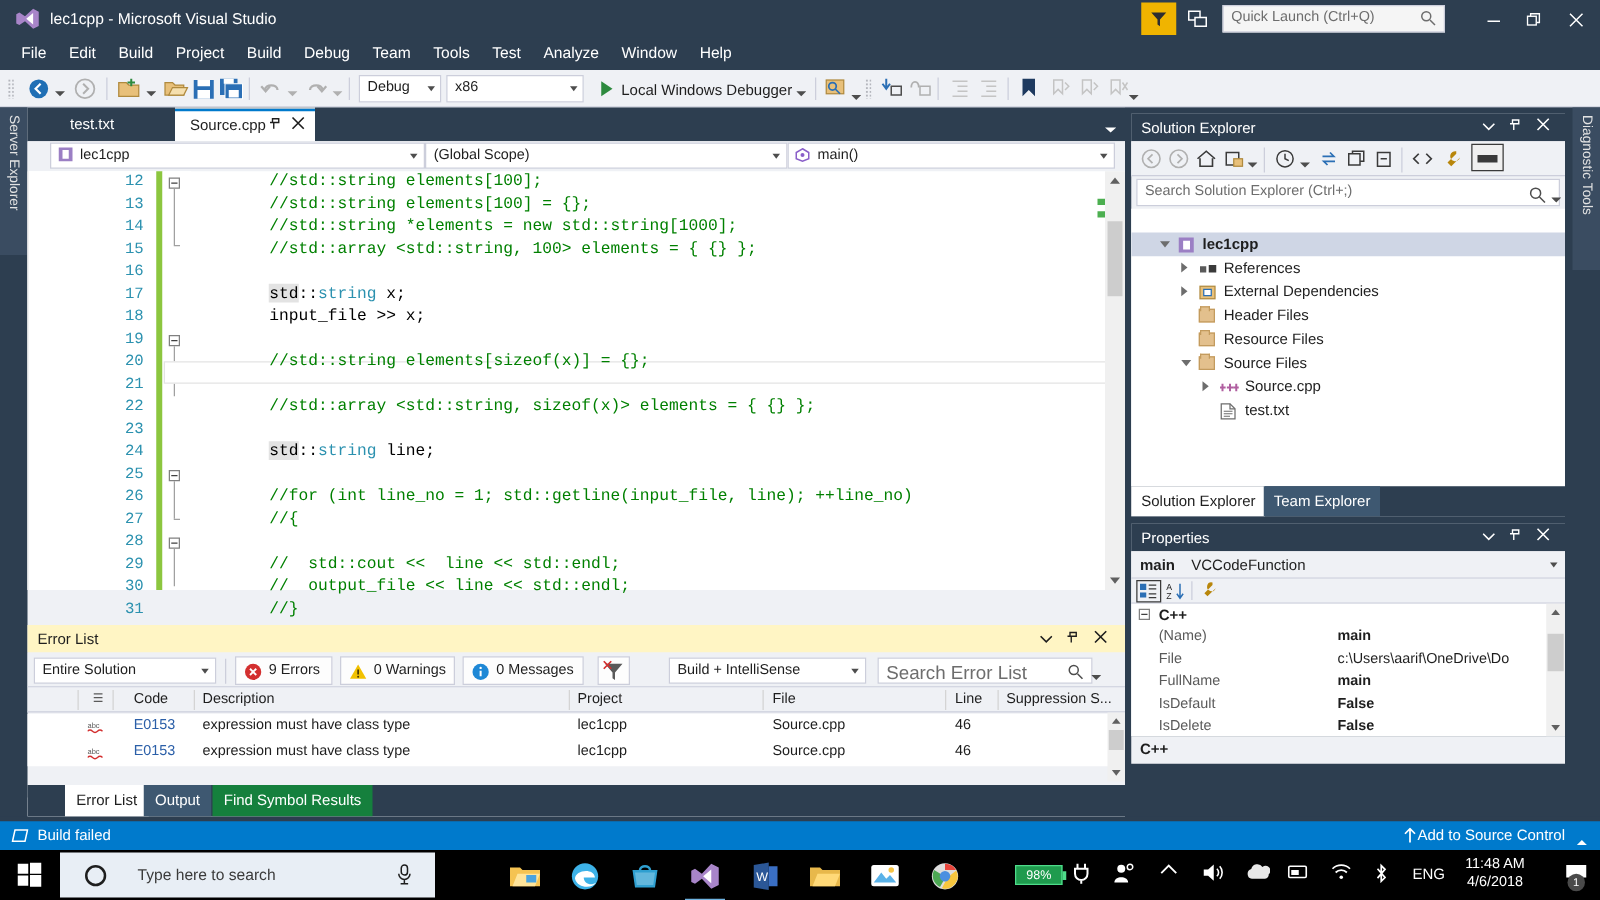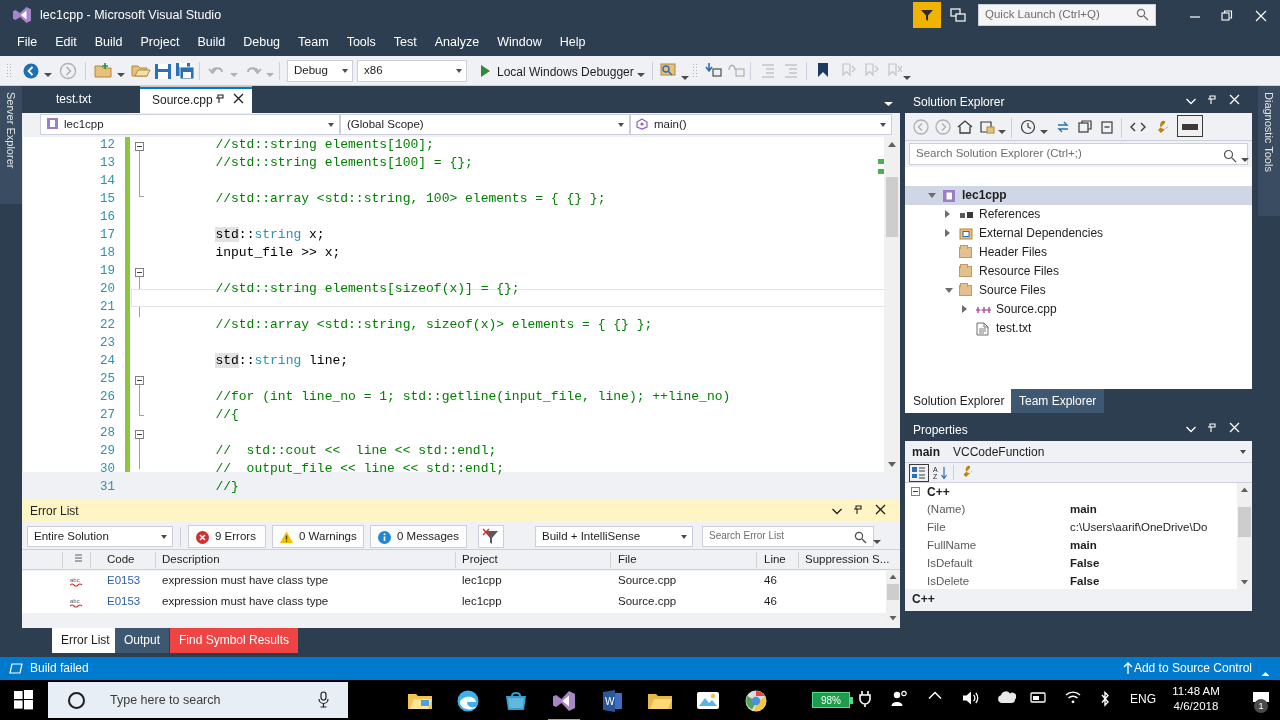--- a/index.html
+++ b/index.html
@@ -131,21 +131,21 @@
   .el-title .t { position:absolute; left:8px; top:4px; font-size:12px; color:#1e1e1e; }
   .el-title .ctl { position:absolute; top:4px; color:#1e1e1e; }
   .el-toolbar { position:absolute; left:0; top:22px; width:878px; height:28px; background:#eff1f5; border-bottom:1px solid #cccedb; }
   .el-cbo { position:absolute; top:4px; height:21px; background:#ffffff; border:1px solid #cccedb;
      font-size:11.5px; padding:3px 16px 0 6px; color:#1e1e1e; white-space:nowrap; }
   .el-cbo .cv { position:absolute; right:5px; top:8px; width:0;height:0;
      border-left:3.5px solid transparent;border-right:3.5px solid transparent;border-top:4px solid #4d4d4d; }
   .el-btn { position:absolute; top:3px; height:23px; border:1px solid #cccedb; background:#fdfdfd;
      font-size:11.5px; padding:4px 8px 0 26px; white-space:nowrap; color:#1e1e1e; }
   .el-search { position:absolute; top:4px; height:21px; background:#ffffff; border:1px solid #cccedb;
-     font-size:10px; padding:3px 12px 0 6px; color:#6d6d6d; }
+     font-size:15px; padding:3px 12px 0 6px; color:#6d6d6d; }
   .el-hdr { position:absolute; left:0; top:50px; width:878px; height:20px; background:#eff1f5; border-bottom:1px solid #cccedb; }
   .el-hdr .c { position:absolute; top:3px; font-size:11.5px; color:#1e1e1e; white-space:nowrap; }
   .el-hdr .div { position:absolute; top:2px; width:1px; height:16px; background:#d4d4d4; }
   .el-row { position:absolute; left:0; width:878px; height:21px; background:#ffffff; }
   .el-row .c { position:absolute; top:3px; font-size:11.5px; color:#1e1e1e; white-space:nowrap; }
   .el-row .code { color:#2b5fa8; }
   .el-vscroll { position:absolute; right:0; top:70px; width:14px; height:55px; background:#f0f0f0; }
   .el-hscroll { position:absolute; left:0; bottom:0; width:878px; height:15px; background:#eff1f5; }
   .el-hscroll .thumb { position:absolute; left:28px; top:1px; width:830px; height:13px; background:#cdcdcd; }
 
@@ -544,20 +544,21 @@
             <div class="line" style="top: 0px;">
               <span class="lnum">12</span>
               <span class="ltext"><span class="cm">        //std::string elements[100];</span></span>
             </div>
             <div class="line" style="top: 18px;">
               <span class="lnum">13</span>
               <span class="ltext"><span class="cm">        //std::string elements[100] = {};</span></span>
             </div>
             <div class="line" style="top: 36px;">
               <span class="lnum">14</span>
+              <span class="ltext"><span class="cm">        //std::string *elements = new std::string[1000];</span></span>
             </div>
             <div class="line" style="top: 54px;">
               <span class="lnum">15</span>
               <span class="ltext"><span class="cm">        //std::array &lt;std::string, 100&gt; elements = { {} };</span></span>
             </div>
             <div class="line" style="top: 72px;">
               <span class="lnum">16</span>
               <span class="ltext"></span>
             </div>
             <div class="line" style="top: 90px;">
@@ -795,21 +796,21 @@
     </div>
   </div>
 
   <div class="bottom-tabs">
     <div class="btab btab-active" style="left:30px;">
       <span>Error List</span>
     </div>
     <div class="btab" style="left:93px;background:#3e5871;">
       <span>Output</span>
     </div>
-    <div class="btab" style="left:148px;background:#ef4444;">
+    <div class="btab" style="left:148px;background:#15803d;">
       <span>Find Symbol Results</span>
     </div>
   </div>
 
   <div class="right-dock">
 
     <div class="sol-panel">
       <div class="panel-hdr">
         <div class="t">Solution Explorer</div>
         <div class="ctl" style="right:56px;">

